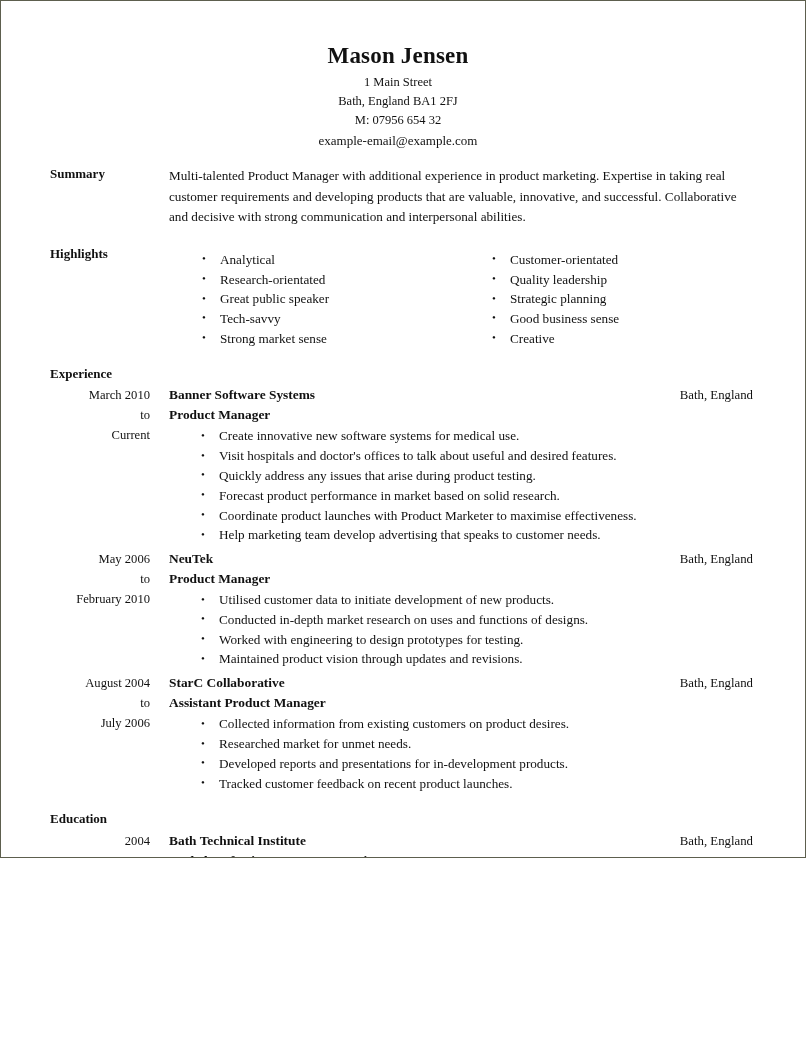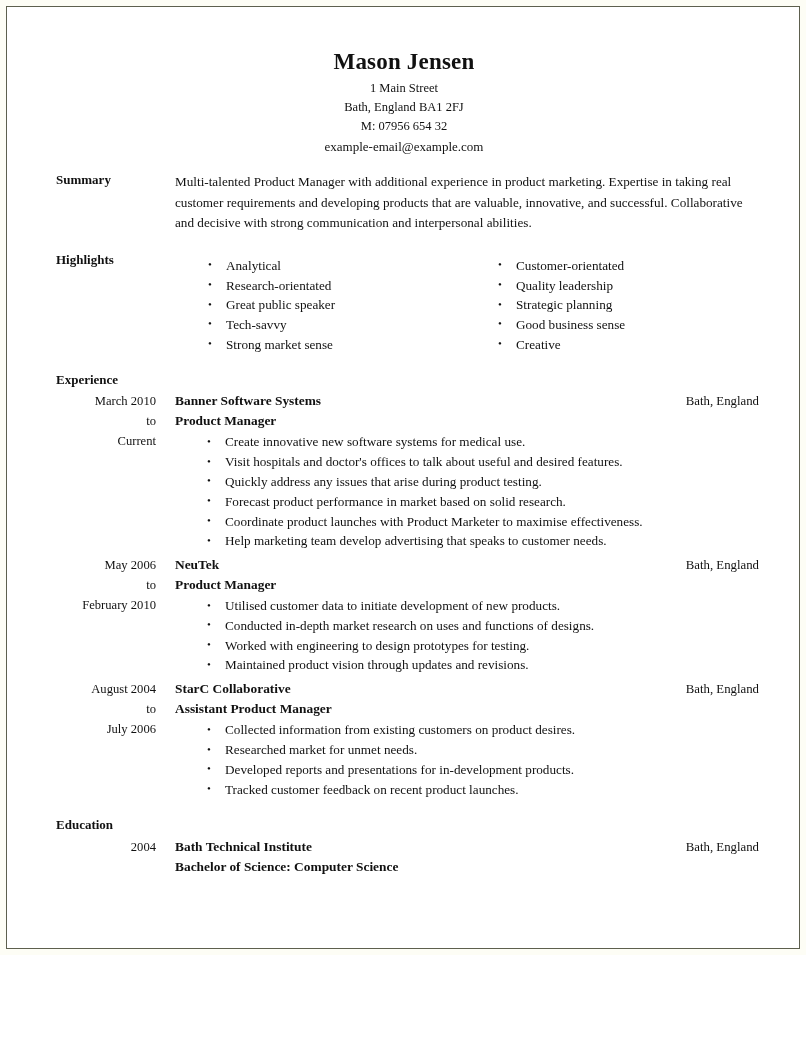--- a/index.html
+++ b/index.html
@@ -10,24 +10,23 @@
   body {
     width: 806px;
     height: 1041px;
     font-family: "Liberation Serif", "DejaVu Serif", serif;
     color: #111111;
     overflow: hidden;
   }
   .page-outer {
     position: relative;
     width: 806px;
-    height: 955px;
+    height: 858px;
     background: #fdfdf5;
     box-sizing: border-box;
-    padding: 6px;
   }
   .page {
     position: relative;
     width: 100%;
     height: 100%;
     box-sizing: border-box;
     background: #ffffff;
     border: 1px solid #5d5f4e;
     overflow: hidden;
   }

